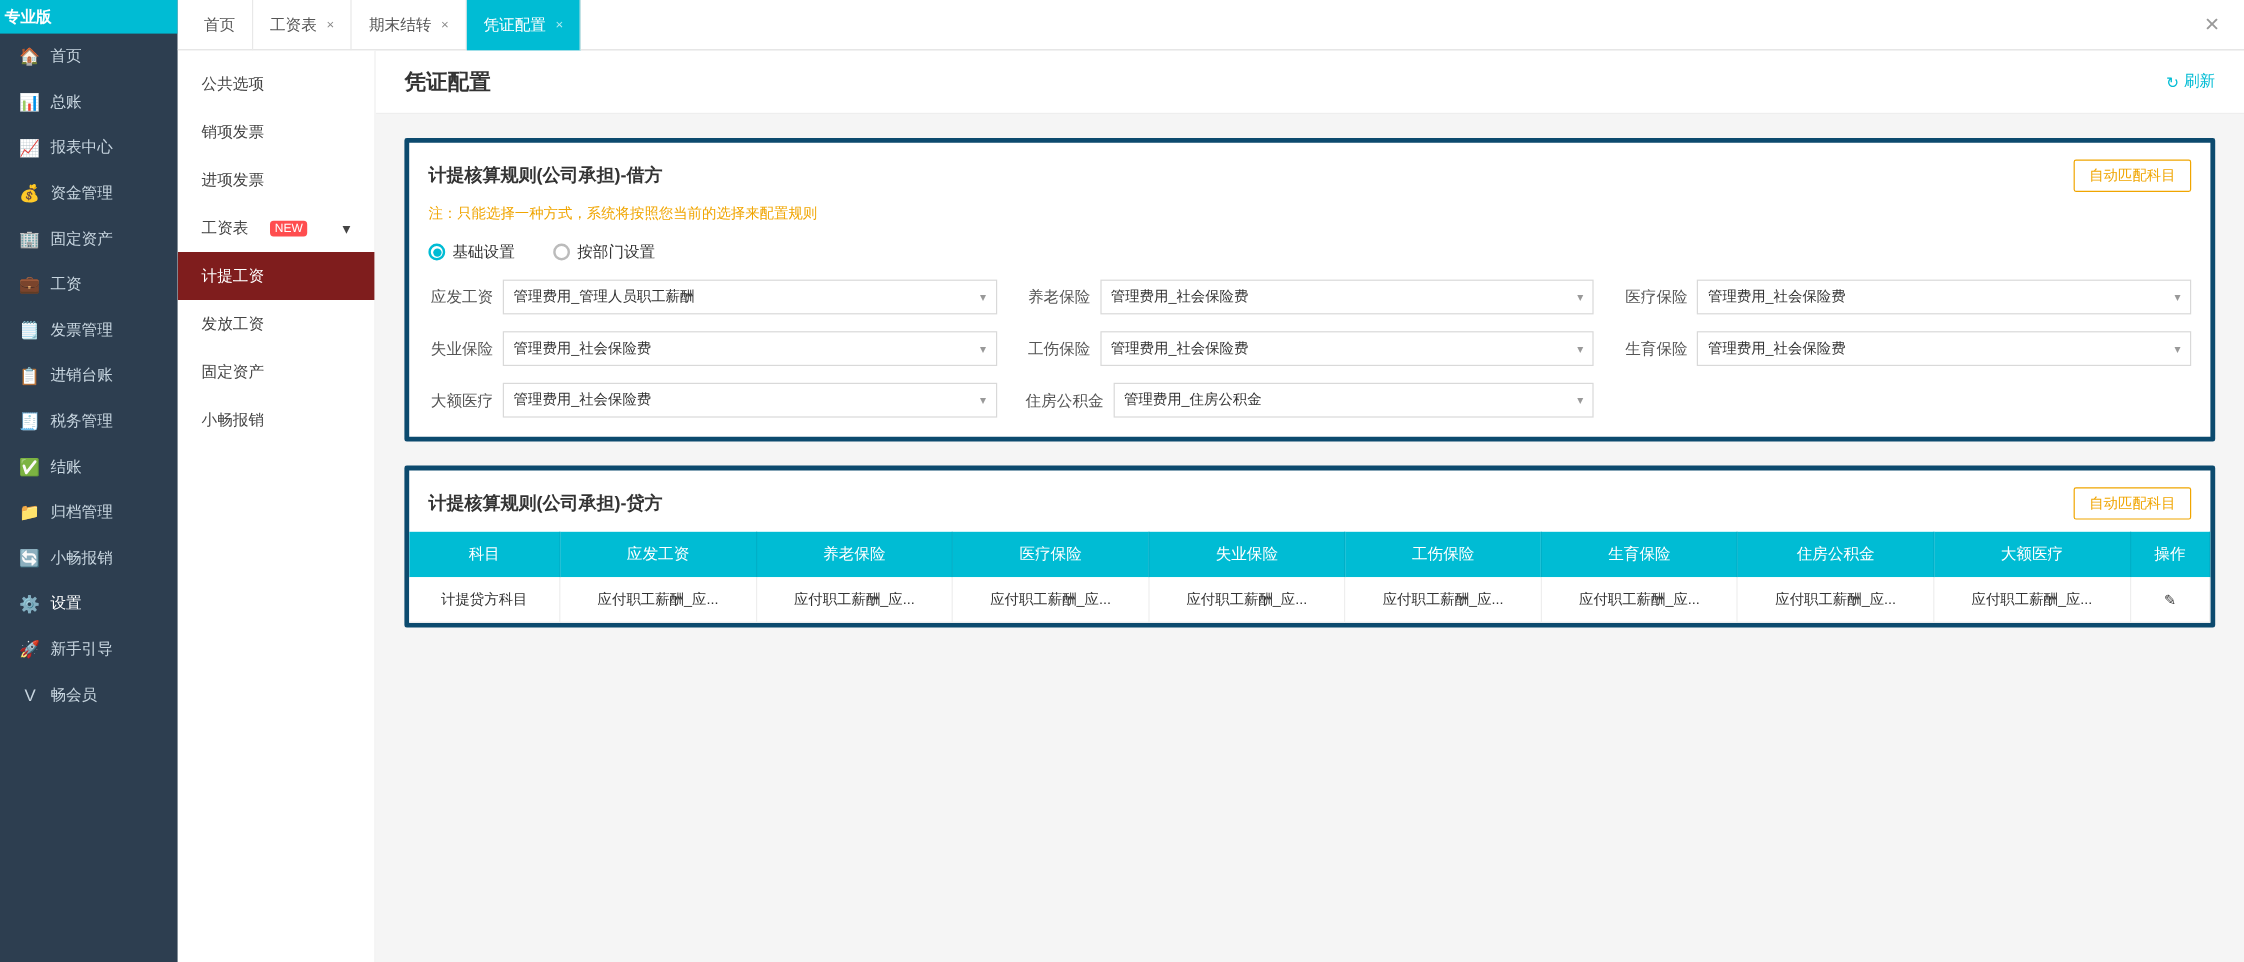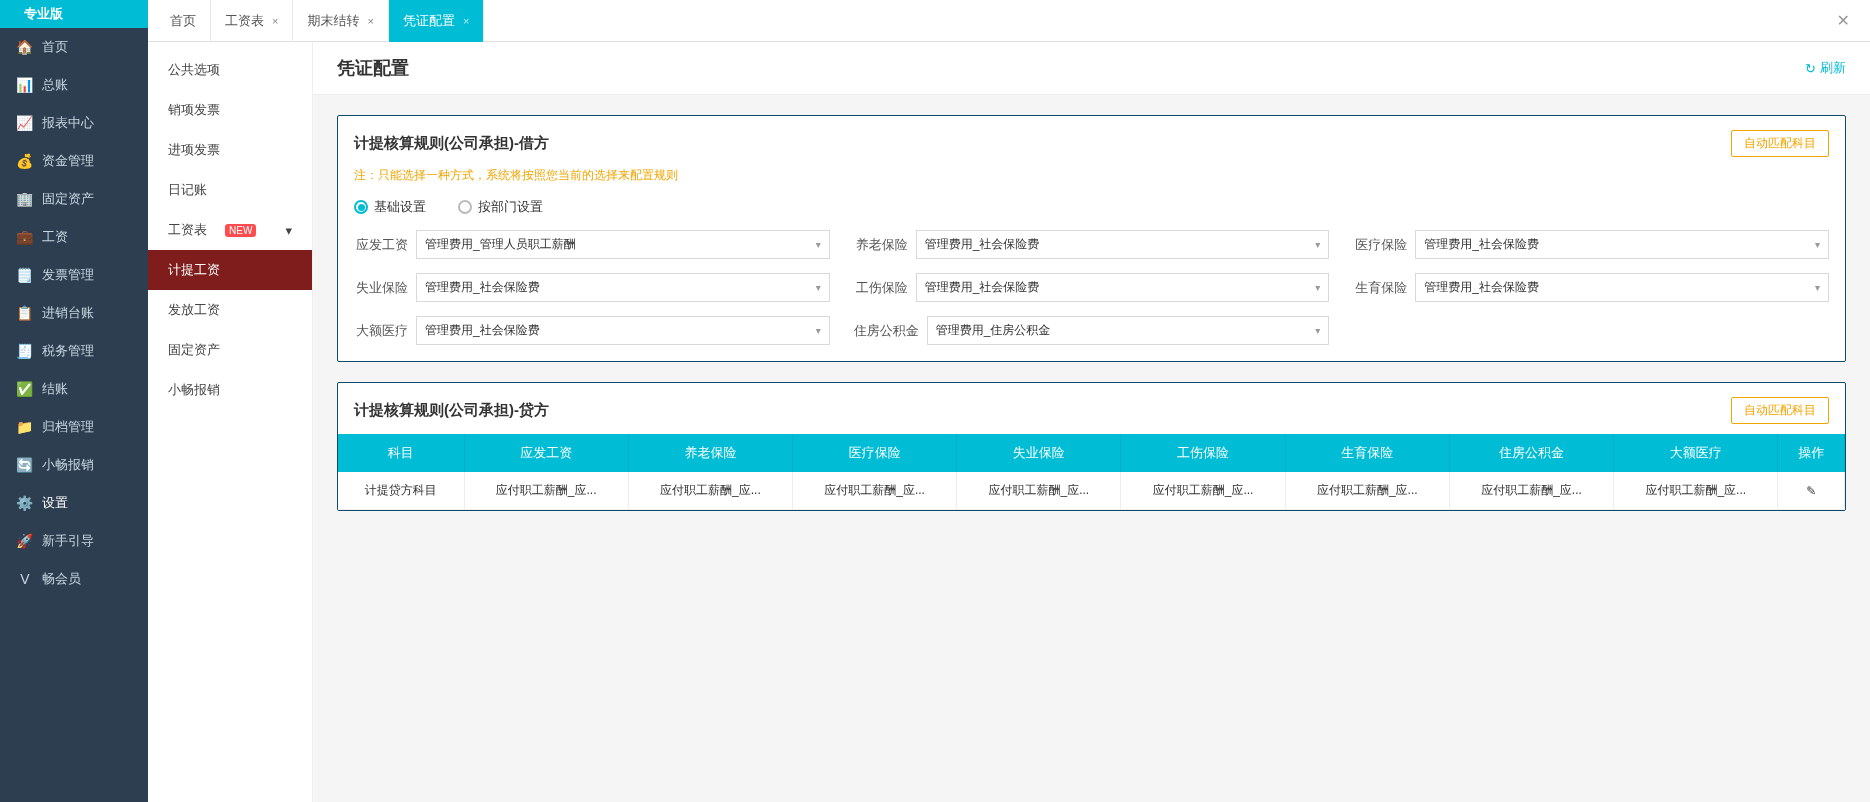--- a/index.html
+++ b/index.html
@@ -13,21 +13,21 @@
       display: flex;
       flex-direction: column;
       flex-shrink: 0;
       height: 100%;
     }
     .sidebar-header {
       background: #00bcd4;
       color: white;
       font-size: 13px;
       font-weight: bold;
-      padding: 8px 24px;
+      padding: 8px 4px;
       height: 28px;
       display: flex;
       align-items: center;
     }
     .sidebar-item {
       display: flex;
       align-items: center;
       padding: 10px 16px;
       cursor: pointer;
       color: #c8d6e0;
@@ -149,21 +149,21 @@
     
     .main-panel {
       flex: 1;
       overflow-y: auto;
       padding: 20px 24px;
     }
 
     
     .section {
       background: #fff;
-      border: 1px solid #0c4a6e;
+      border: 4px solid #0c4a6e;
       border-radius: 2px;
       margin-bottom: 20px;
     }
     .section-header {
       display: flex;
       align-items: center;
       justify-content: space-between;
       padding: 14px 16px 10px;
     }
     .section-title {
@@ -403,23 +403,20 @@
     <div class="left-nav">
       <div id="left-nav-items">
           <div class="nav-item">
             <span>公共选项</span>
           </div>
           <div class="nav-item">
             <span>销项发票</span>
           </div>
           <div class="nav-item">
             <span>进项发票</span>
-          </div>
-          <div class="nav-item">
-            <span>日记账</span>
           </div>
           <div class="nav-item">
             <span>工资表</span>
             <span class="nav-badge">NEW</span>
             <span style="margin-left:auto;">▾</span>
           </div>
           <div class="nav-item active">
             <span>计提工资</span>
           </div>
           <div class="nav-item">

